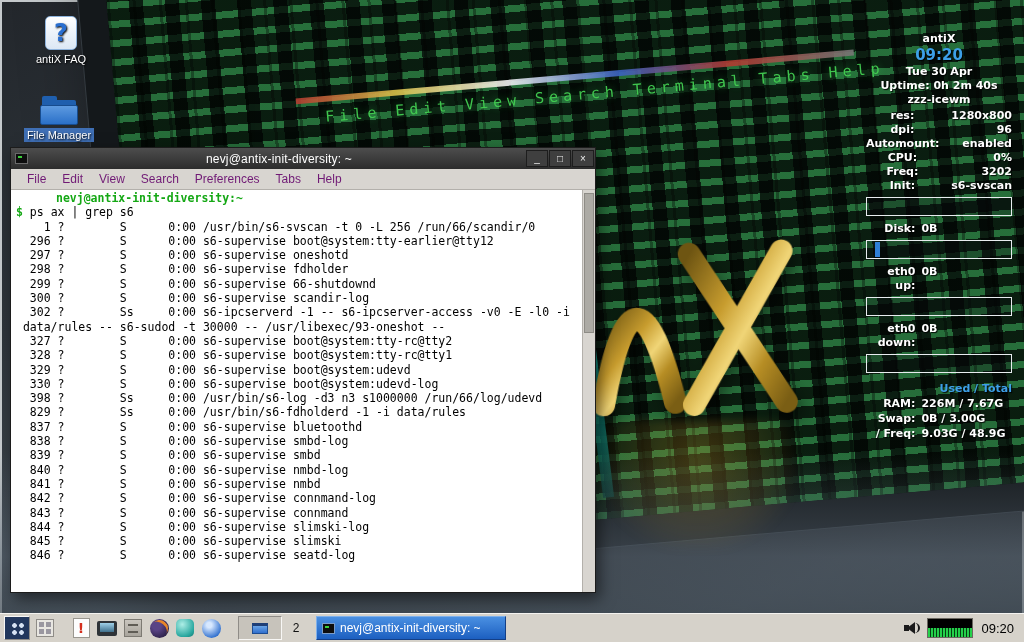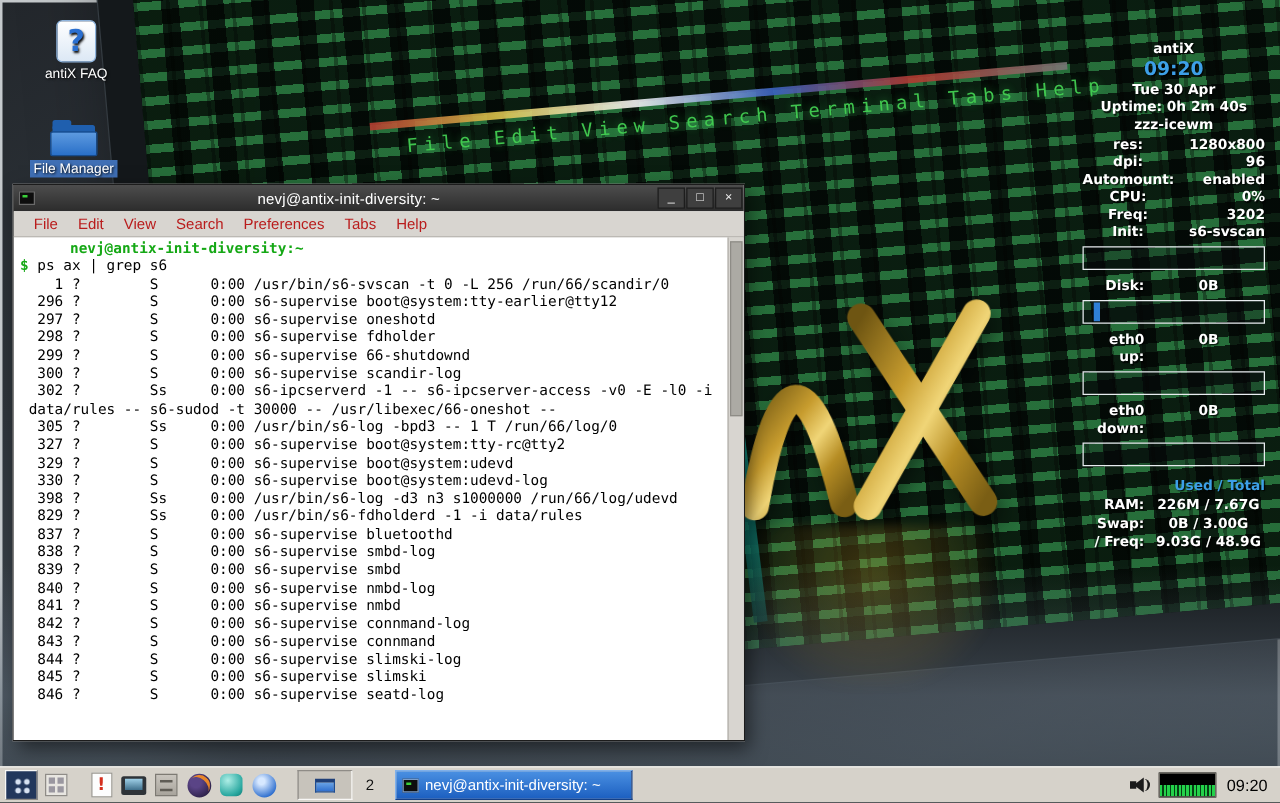--- a/index.html
+++ b/index.html
@@ -66,38 +66,38 @@
   
   .conky { position:absolute; right:12px; top:32px; width:146px; z-index:4;
            color:#fff; font:bold 11px "DejaVu Sans", sans-serif; text-shadow:1px 1px 1px rgba(0,0,0,.9); }
   .c-center { text-align:center; line-height:14px; }
   .c-time { color:#3da0e8; font-size:15px; line-height:19px; }
   .c-row { display:flex; line-height:14px; }
   .c-row .c-label { width:54%; text-align:center; padding-right:6px; }
   .c-row .c-value { flex:1; text-align:right; }
   .c-row2 { display:flex; line-height:14px; margin-top:1px; }
   .c-row2 .c-label { width:38%; text-align:right; padding-right:6px; }
-  .c-row2 .c-value { flex:1; text-align:center; }
+  .c-row2 .c-value { flex:1; text-align:left; }
   .c-graph { height:19px; border:1px solid #e8ecef; background:rgba(10,14,18,.3); margin:4px 0 6px 0; position:relative; }
   .disk-bar { position:absolute; left:8px; top:1px; width:5px; height:15px; background:#2f7fd6; }
   .c-header { text-align:right; color:#3da0e8; margin-top:8px; line-height:15px; }
   .c-stats { margin-top:2px; }
 
   
   .window { position:absolute; left:10px; top:147px; width:586px; height:446px; z-index:5;
             background:#fff; border:1px solid #1c1c1c; box-shadow:4px 6px 14px rgba(0,0,0,.5); }
   .titlebar { height:21px; background:linear-gradient(#4d4d4d,#2c2c2c); display:flex; align-items:center;
               color:#fff; font-size:12px; }
   .win-icon { width:13px; height:11px; margin:0 4px 0 4px; background:#0d0d0d; border:1px solid #6a6a6a; position:relative; }
   .win-icon::after { content:''; position:absolute; left:2px; top:2px; width:4px; height:2px; background:#3ad03a; }
   .title { flex:1; text-align:center; letter-spacing:.2px; }
   .wbtn { width:22px; height:17px; margin-right:1px; background:#3f3f3f; border:1px solid #1d1d1d;
           color:#eee; font-size:10px; line-height:15px; text-align:center; cursor:pointer; }
   .menubar { height:21px; background:#d8d5d0; border-bottom:1px solid #b3b0ab; display:flex; align-items:center;
-             font-size:12px; color:#b91c1c; padding-left:8px; }
+             font-size:12px; color:#701a75; padding-left:8px; }
   .menu-item { padding:0 8px; cursor:pointer; }
   .term-body { position:absolute; top:42px; bottom:0; left:0; right:13px; background:#fff; overflow:hidden;
                padding:1px 0 0 5px; font-family:"DejaVu Sans Mono", monospace; font-size:11.5px; line-height:14.3px; color:#000; }
   .tline { white-space:pre; }
   .prompt { color:#15a815; font-weight:bold;margin-left:40px; }
   .dollar { color:#15a815; font-weight:bold; }
   .scrollbar { position:absolute; top:42px; bottom:0; right:0; width:13px; background:#d8d5d0; border-left:1px solid #b3b0ab; }
   .thumb { position:absolute; left:1px; right:1px; top:3px; height:140px; background:#acaaa4; border:1px solid #8e8c86; }
 
   
@@ -287,23 +287,23 @@
       <div class="tline"><span class="dollar">$</span><span> ps ax | grep s6</span></div>
       <div>
 
       <div class="tline">    1 ?        S      0:00 /usr/bin/s6-svscan -t 0 -L 256 /run/66/scandir/0</div>
           <div class="tline">  296 ?        S      0:00 s6-supervise boot@system:tty-earlier@tty12</div>
           <div class="tline">  297 ?        S      0:00 s6-supervise oneshotd</div>
           <div class="tline">  298 ?        S      0:00 s6-supervise fdholder</div>
           <div class="tline">  299 ?        S      0:00 s6-supervise 66-shutdownd</div>
           <div class="tline">  300 ?        S      0:00 s6-supervise scandir-log</div>
           <div class="tline">  302 ?        Ss     0:00 s6-ipcserverd -1 -- s6-ipcserver-access -v0 -E -l0 -i</div>
-          <div class="tline"> data/rules -- s6-sudod -t 30000 -- /usr/libexec/66-oneshot --</div>
-          <div class="tline">  305 ?        Ss     0:00 /usr/bin/s6-log -bpd3 -- 1 T /run/66/log/0</div>
+          <div class="tline"> data/rules -- s6-sudod -t 30000 -- /usr/libexec/93-oneshot --</div>
           <div class="tline">  327 ?        S      0:00 s6-supervise boot@system:tty-rc@tty2</div>
+          <div class="tline">  328 ?        S      0:00 s6-supervise boot@system:tty-rc@tty1</div>
           <div class="tline">  329 ?        S      0:00 s6-supervise boot@system:udevd</div>
           <div class="tline">  330 ?        S      0:00 s6-supervise boot@system:udevd-log</div>
           <div class="tline">  398 ?        Ss     0:00 /usr/bin/s6-log -d3 n3 s1000000 /run/66/log/udevd</div>
           <div class="tline">  829 ?        Ss     0:00 /usr/bin/s6-fdholderd -1 -i data/rules</div>
           <div class="tline">  837 ?        S      0:00 s6-supervise bluetoothd</div>
           <div class="tline">  838 ?        S      0:00 s6-supervise smbd-log</div>
           <div class="tline">  839 ?        S      0:00 s6-supervise smbd</div>
           <div class="tline">  840 ?        S      0:00 s6-supervise nmbd-log</div>
           <div class="tline">  841 ?        S      0:00 s6-supervise nmbd</div>
           <div class="tline">  842 ?        S      0:00 s6-supervise connmand-log</div>

